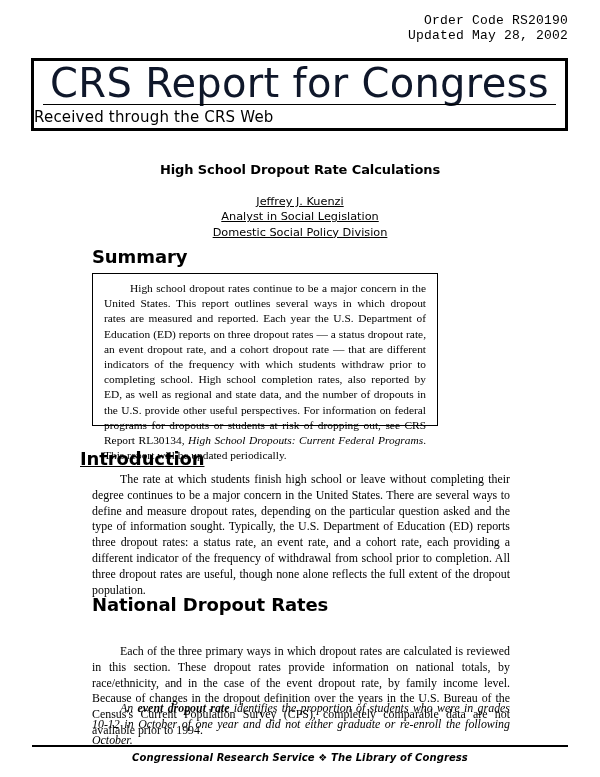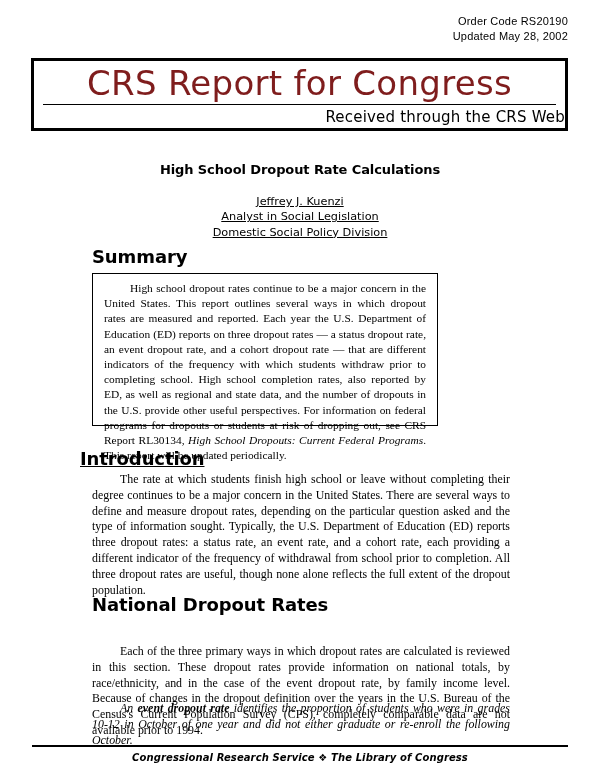--- a/index.html
+++ b/index.html
@@ -22,22 +22,22 @@
     width: 600px;
     height: 777px;
   }
 
   
   .meta {
     position: absolute;
     right: 32px;
     top: 14px;
     text-align: right;
-    font-family: Liberation Sans, sans-serif;
-    font-size: 11px;
+    font-family: Liberation Mono, monospace;
+    font-size: 13px;
     line-height: 14.5px;
     letter-spacing: 0.2px;
   }
 
   
   .banner {
     position: absolute;
     left: 31px;
     top: 58px;
     width: 537px;
@@ -47,39 +47,39 @@
     background: #ffffff;
   }
   .banner-title {
     position: absolute;
     left: 0;
     right: 0;
     top: 4px;
     text-align: center;
     font-family: "DejaVu Sans", "Liberation Sans", sans-serif;
     font-weight: 400;
-    font-size: 34px;
+    font-size: 40px;
     line-height: 36px;
     letter-spacing: 0.3px;
-    color: #7f1d1d;
+    color: #0f172a;
   }
   .banner-rule {
     position: absolute;
     left: 9px;
     right: 9px;
     top: 43px;
     height: 0;
     border-top: 1.6px solid #000000;
   }
   .banner-sub {
     position: absolute;
     left: 0;
     right: 0;
     top: 45px;
-    text-align: right;
+    text-align: left;
     font-family: "DejaVu Sans", "Liberation Sans", sans-serif;
     font-weight: 400;
     font-size: 15px;
     line-height: 22px;
     letter-spacing: 0.2px;
   }
 
   
   .doc-title {
     position: absolute;

